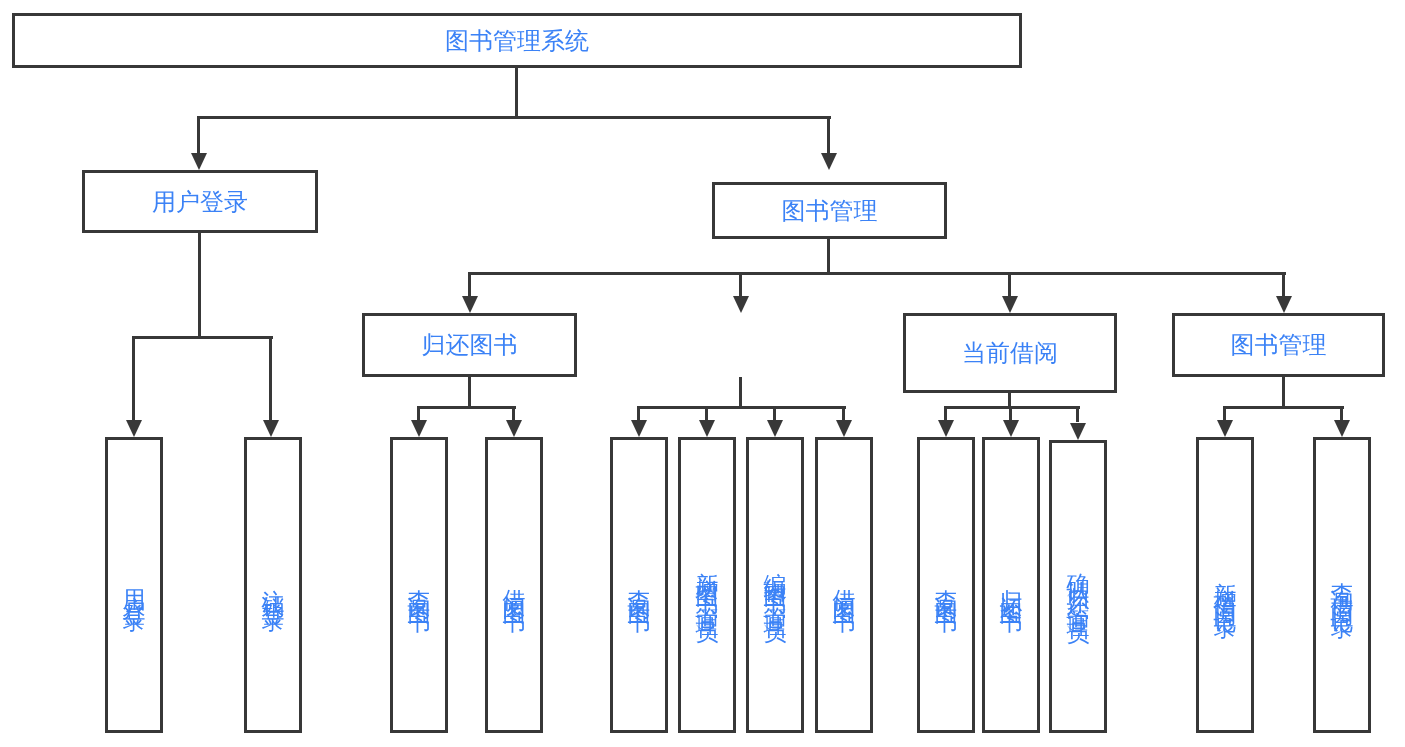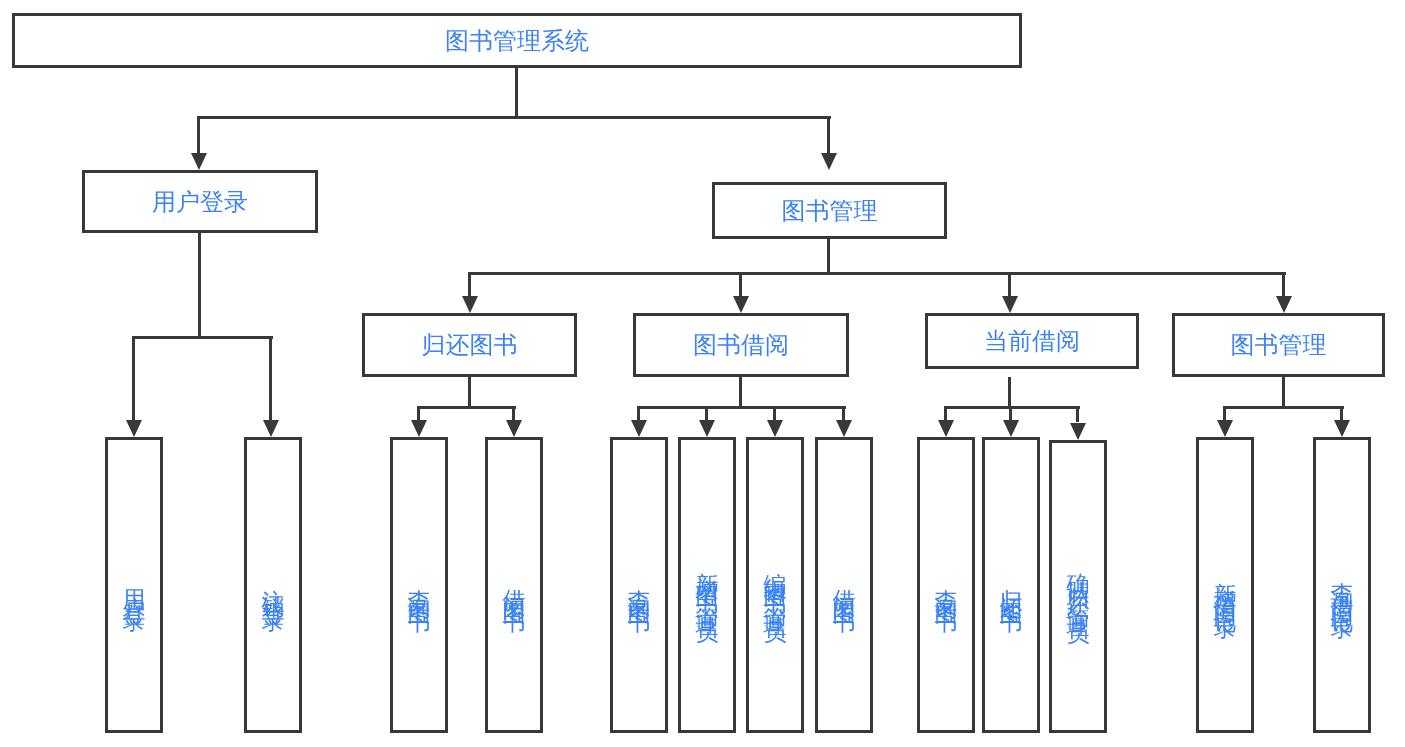--- a/index.html
+++ b/index.html
@@ -42,24 +42,21 @@
   <div class="node" style="left:82px;top:170px;width:236px;height:63px">
     <span class="lbl">用户登录</span>
   </div>
   <div class="node" style="left:712px;top:182px;width:235px;height:57px">
     <span class="lbl">图书管理</span>
   </div>
 
   <div class="node" style="left:362px;top:313px;width:215px;height:64px">
     <span class="lbl">归还图书</span>
   </div>
-  <div class="node" style="left:633px;top:313px;width:216px;height:64px">
-    <span class="lbl">图书借阅</span>
-  </div>
-  <div class="node" style="left:925px;top:313px;width:214px;height:56px">
+  <div class="node" style="left:903px;top:313px;width:214px;height:80px">
     <span class="lbl">当前借阅</span>
   </div>
   <div class="node" style="left:1172px;top:313px;width:213px;height:64px">
     <span class="lbl">图书管理</span>
   </div>
 
   <div class="node v" style="left:105px;top:437px;width:58px;height:296px">
     <span class="lbl">用户登录</span>
   </div>
   <div class="node v" style="left:244px;top:437px;width:58px;height:296px">

